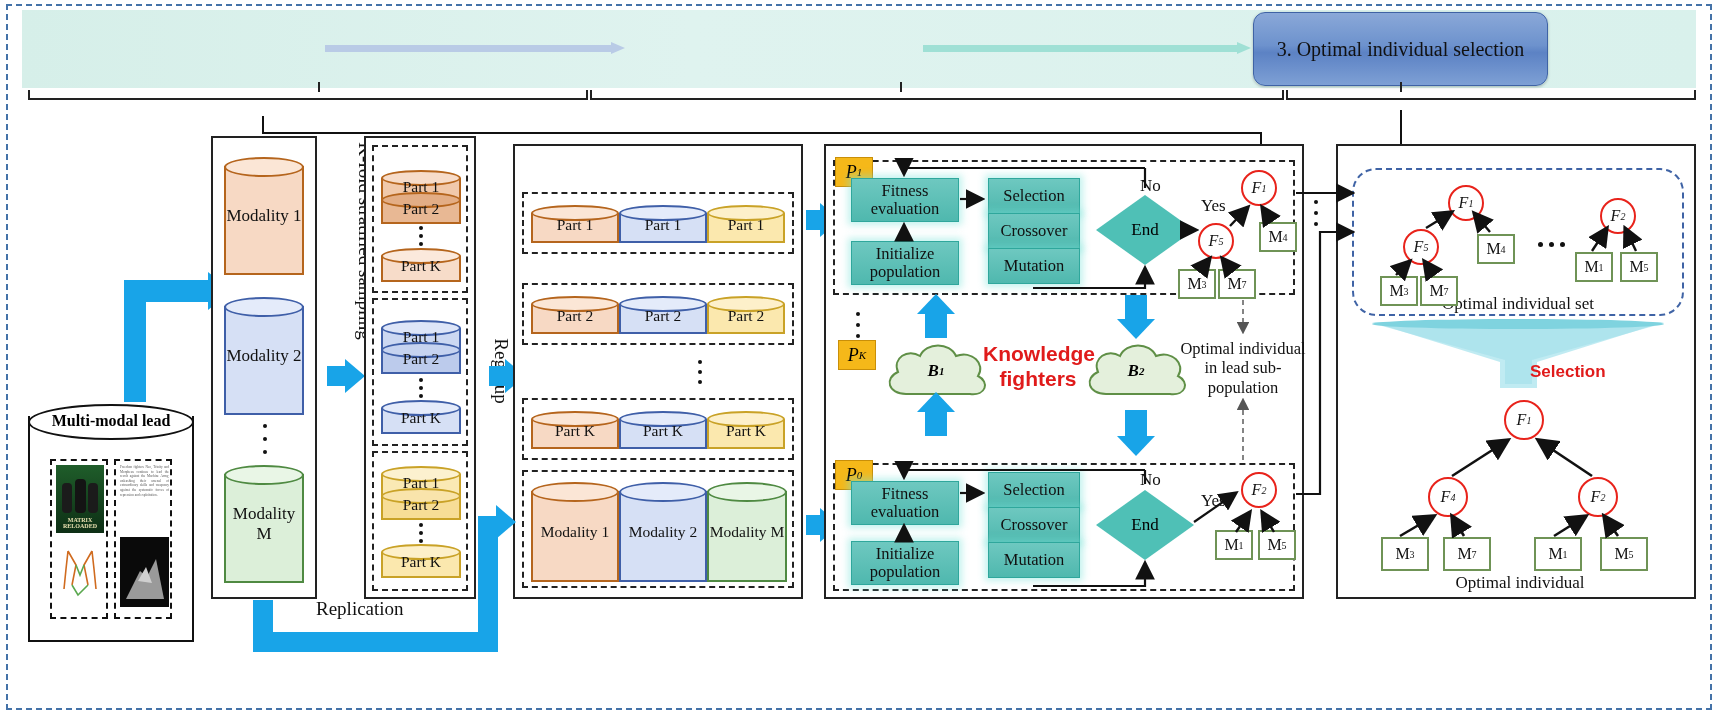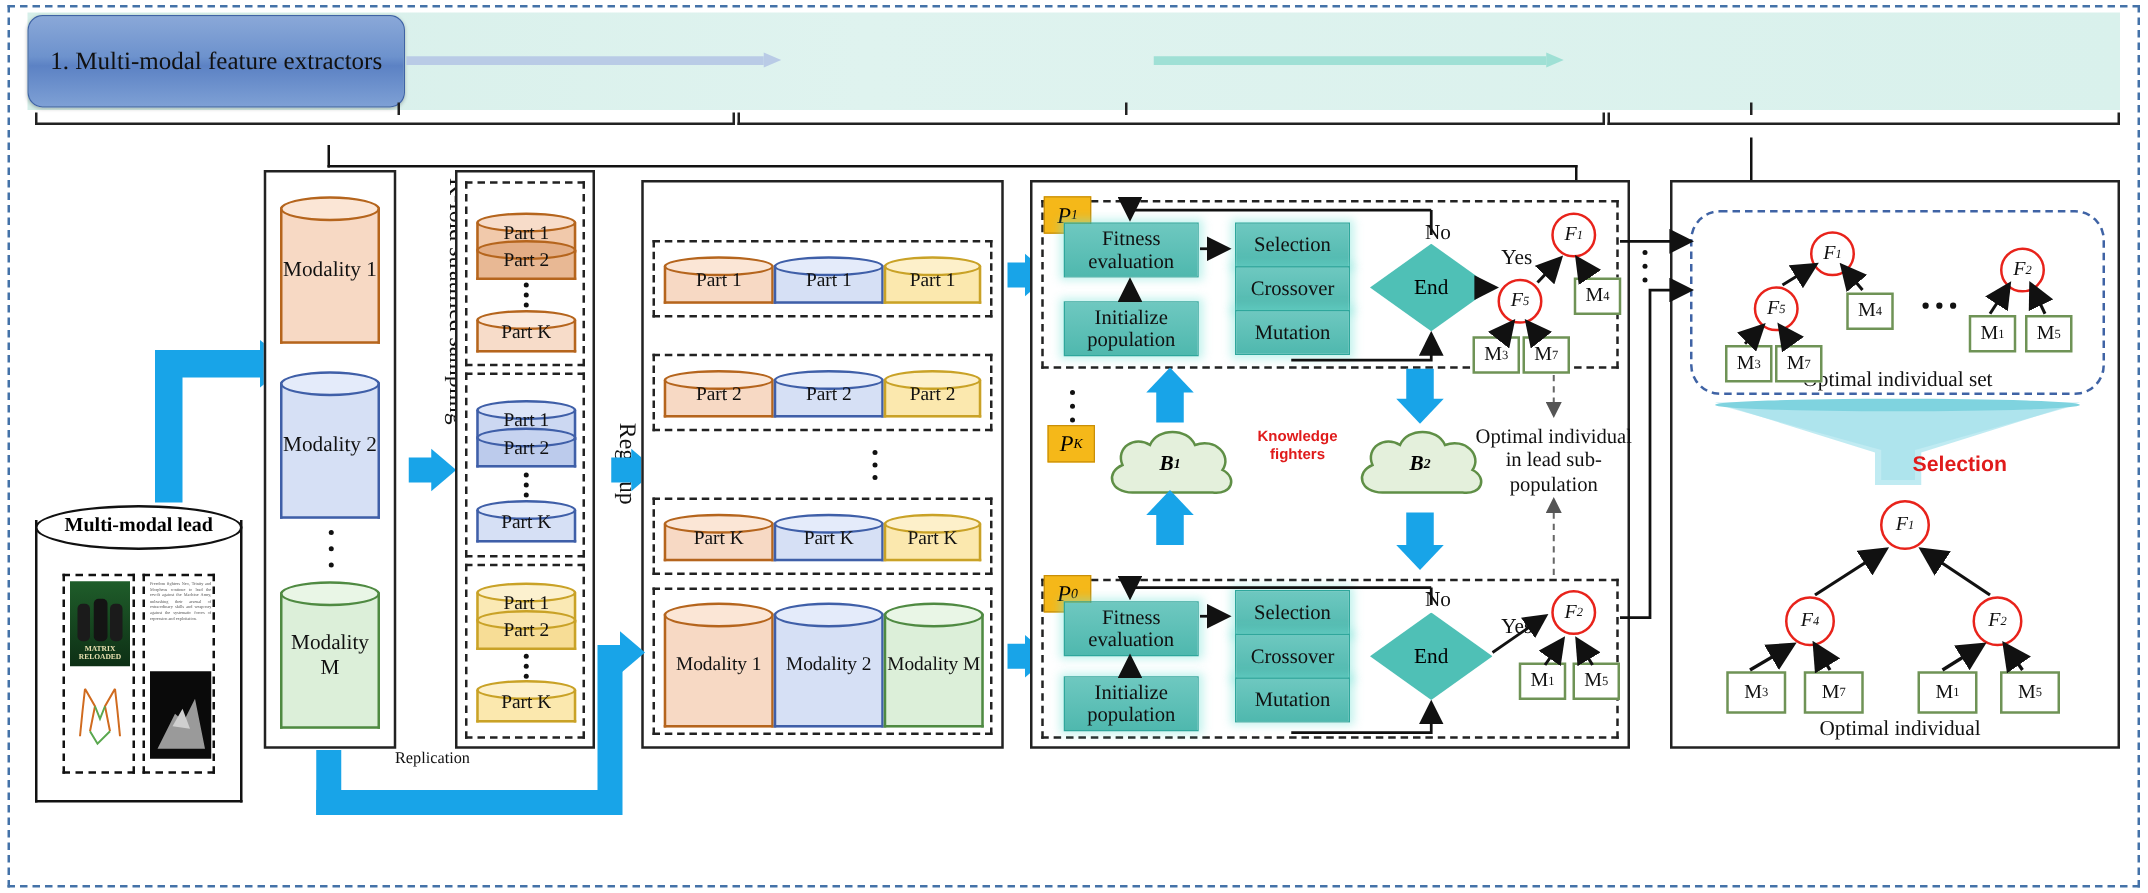--- a/index.html
+++ b/index.html
@@ -78,41 +78,41 @@
   .fnode{position:absolute;border:2.2px solid #e8231b;border-radius:50%;background:#fff;
       display:flex;align-items:center;justify-content:center;font-style:italic;font-size:16px;color:#111;}
   .mnode{position:absolute;border:2px solid #6f9356;background:#fff;
       display:flex;align-items:center;justify-content:center;font-size:16px;color:#111;}
 
   .line{position:absolute;background:#111;}
   .arrowhead{position:absolute;width:0;height:0;}
 
   svg.ov{position:absolute;left:0;top:0;width:1718px;height:714px;pointer-events:none;}
 
-  .plain{position:absolute;font-size:13px;color:#111;line-height:1.18;}
+  .plain{position:absolute;font-size:19px;color:#111;line-height:1.18;}
   .red-b{color:#e01b1b;font-weight:bold;font-family:"Liberation Sans",sans-serif;}
 
   .cloud{position:absolute;}
   .cloud span{position:absolute;inset:0;display:flex;align-items:center;justify-content:center;
     font-weight:bold;font-style:italic;font-size:17px;}
 </style>
 </head>
 <body>
 
 <div id="stage">
 
   <div class="abs" id="outer-frame"></div>
 
   <div class="abs" id="banner"></div>
 
-  <div class="stage-box" id="stage1">
-    <span>1. Multi-modal feature extractors</span>
-  </div>
-
-
+
+
+  <div class="stage-box" id="stage3">
+    <span>3. Optimal individual selection</span>
+  </div>
 
   <div class="banner-arrow" id="arrow-1-2">
     <div class="shaft"></div>
       <div class="head"></div>
   </div>
   <div class="banner-arrow" id="arrow-2-3">
     <div class="shaft"></div>
       <div class="head"></div>
   </div>
 
@@ -476,21 +476,21 @@
   <div class="cloud" style="left:1076px;top:334px;width:120px;height:74px;">
     <svg viewBox="0 0 120 74" width="120" height="74">
       <path d="M30 60 C12 60 8 44 22 38 C16 24 32 14 44 22 C50 8 74 8 80 22 C96 16 110 30 102 42 C114 48 110 62 94 60 Z" fill="#e4f0dc" stroke="#5f8f46" stroke-width="2"></path>
     </svg>
     <span>
         <em>B</em>
         <sub style="font-size:11px;">2</sub>
       </span>
   </div>
 
-  <div class="plain" style="left:983px;top:342px;width:110px;text-align:center;font-size:12px;">
+  <div class="plain" style="left:983px;top:342px;width:110px;text-align:center;font-size:21px;">
     <div class="red-b">Knowledge</div>
     <div class="red-b">fighters</div>
   </div>
 
   <div class="abs">
     <div class="abs" style="left:925px;top:312px;width:22px;height:26px;background:#18a4e8;"></div>
     <div class="arrowhead abs" style="left:917px;top:294px;border-left:19px solid transparent;border-right:19px solid transparent;border-bottom:20px solid #18a4e8;"></div>
   </div>
   <div class="abs">
     <div class="abs" style="left:925px;top:408px;width:22px;height:28px;background:#18a4e8;"></div>

